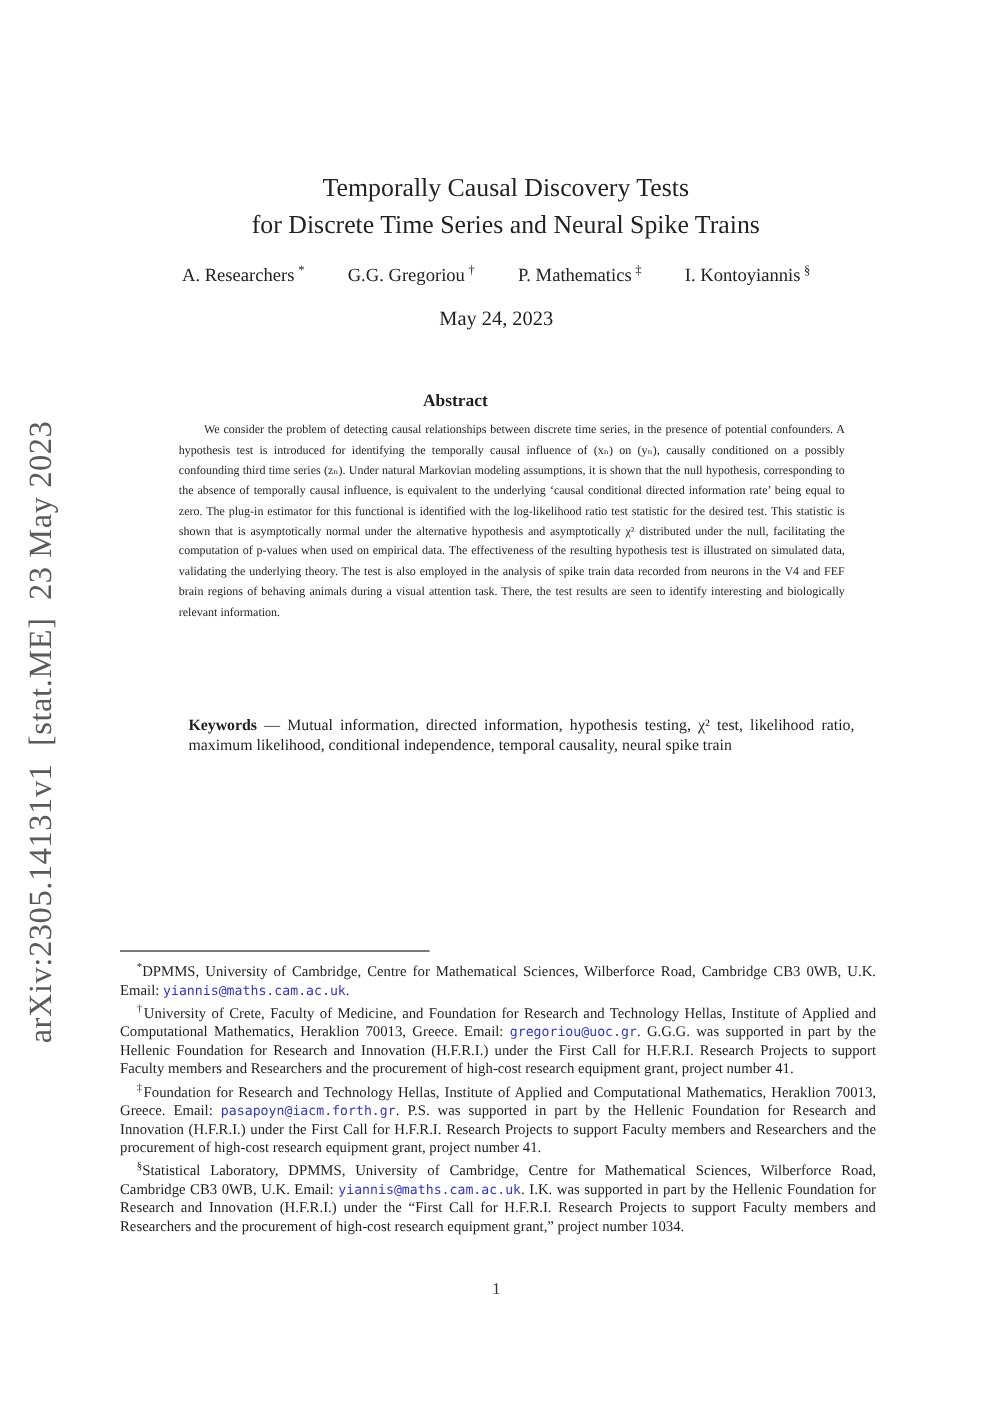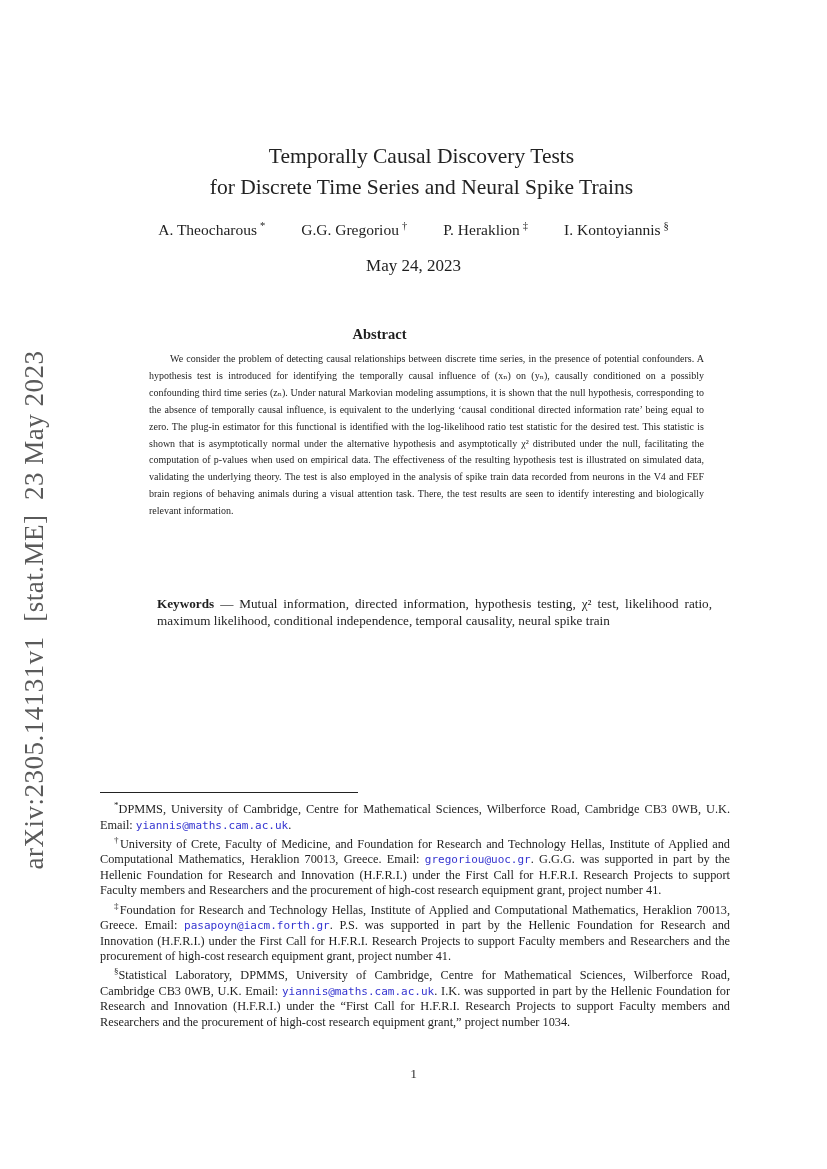--- a/index.html
+++ b/index.html
@@ -95,23 +95,23 @@
 <div class="page">
 
   <div class="arxiv-stamp">arXiv:2305.14131v1  [stat.ME]  23 May 2023</div>
 
   <div class="title-block">
     <div>Temporally Causal Discovery Tests</div>
     <div>for Discrete Time Series and Neural Spike Trains</div>
   </div>
 
   <div class="authors-row">
-    <span class="author"><span>A. Theocharous</span><sup>*</sup></span>
+    <span class="author"><span>A. Researchers</span><sup>*</sup></span>
     <span class="author"><span>G.G. Gregoriou</span><sup>†</sup></span>
-    <span class="author"><span>P. Heraklion</span><sup>‡</sup></span>
+    <span class="author"><span>P. Mathematics</span><sup>‡</sup></span>
     <span class="author"><span>I. Kontoyiannis</span><sup>§</sup></span>
   </div>
 
   <div class="date-line">May 24, 2023</div>
 
   <div class="abstract-heading">Abstract</div>
 
   <p class="abstract-body">We consider the problem of detecting causal relationships between discrete time series, in the presence of potential confounders. A hypothesis test is introduced for identifying the temporally causal influence of (xₙ) on (yₙ), causally conditioned on a possibly confounding third time series (zₙ). Under natural Markovian modeling assumptions, it is shown that the null hypothesis, corresponding to the absence of temporally causal influence, is equivalent to the underlying ‘causal conditional directed information rate’ being equal to zero. The plug-in estimator for this functional is identified with the log-likelihood ratio test statistic for the desired test. This statistic is shown that is asymptotically normal under the alternative hypothesis and asymptotically χ² distributed under the null, facilitating the computation of p-values when used on empirical data. The effectiveness of the resulting hypothesis test is illustrated on simulated data, validating the underlying theory. The test is also employed in the analysis of spike train data recorded from neurons in the V4 and FEF brain regions of behaving animals during a visual attention task. There, the test results are seen to identify interesting and biologically relevant information.</p>
 
   <p class="keywords-para"><b>Keywords</b> <span>— Mutual information, directed information, hypothesis testing, χ² test, likelihood ratio, maximum likelihood, conditional independence, temporal causality, neural spike train</span></p>

